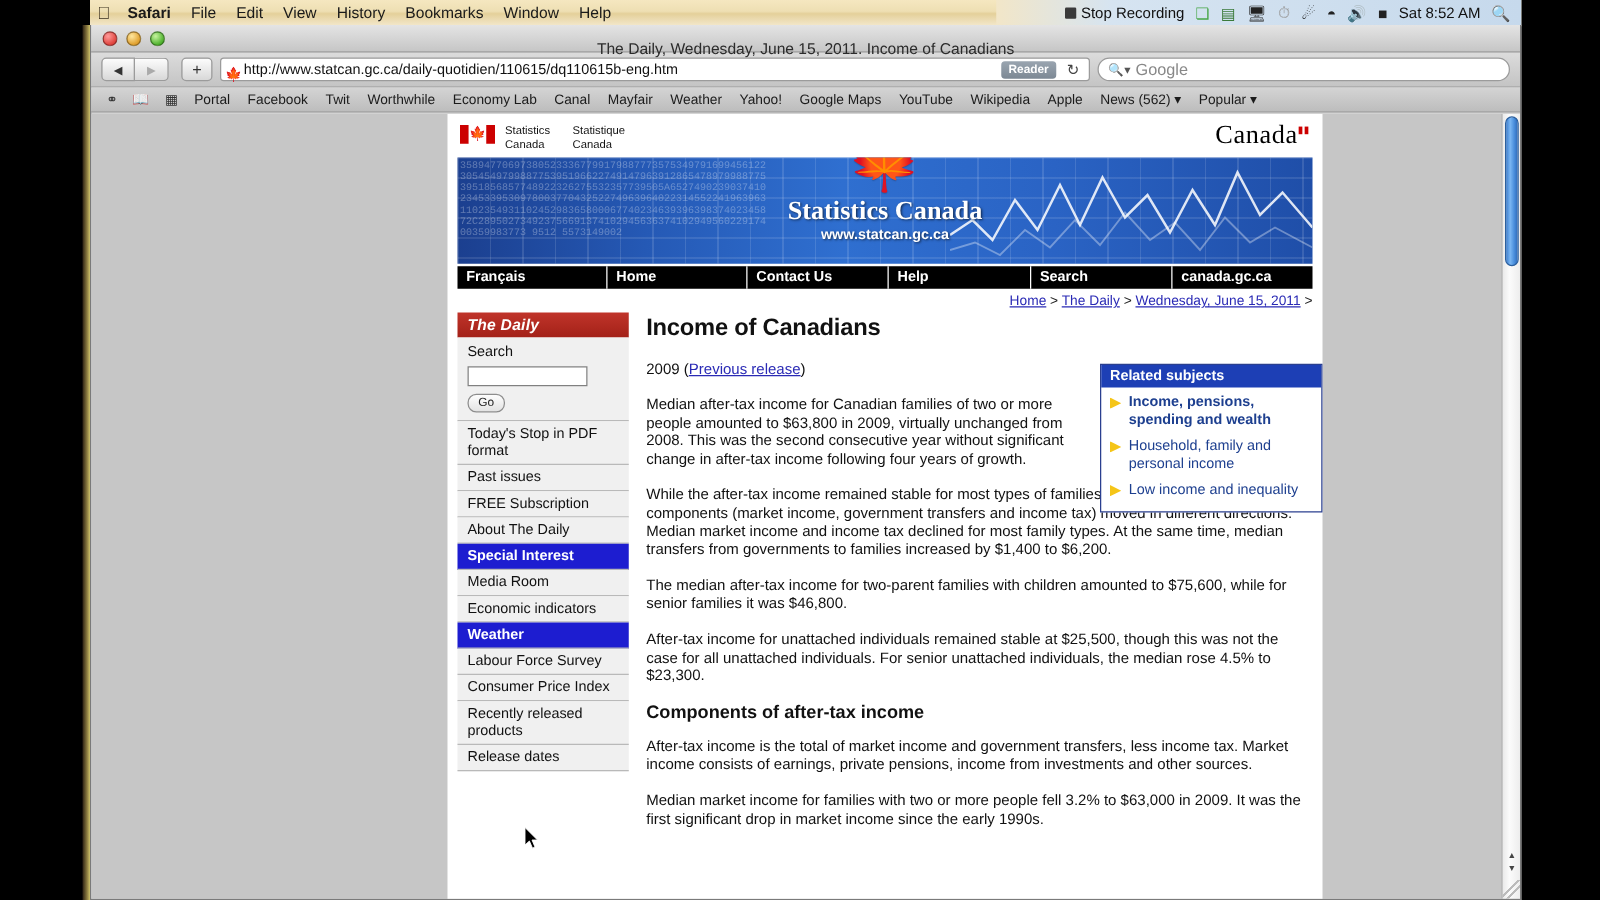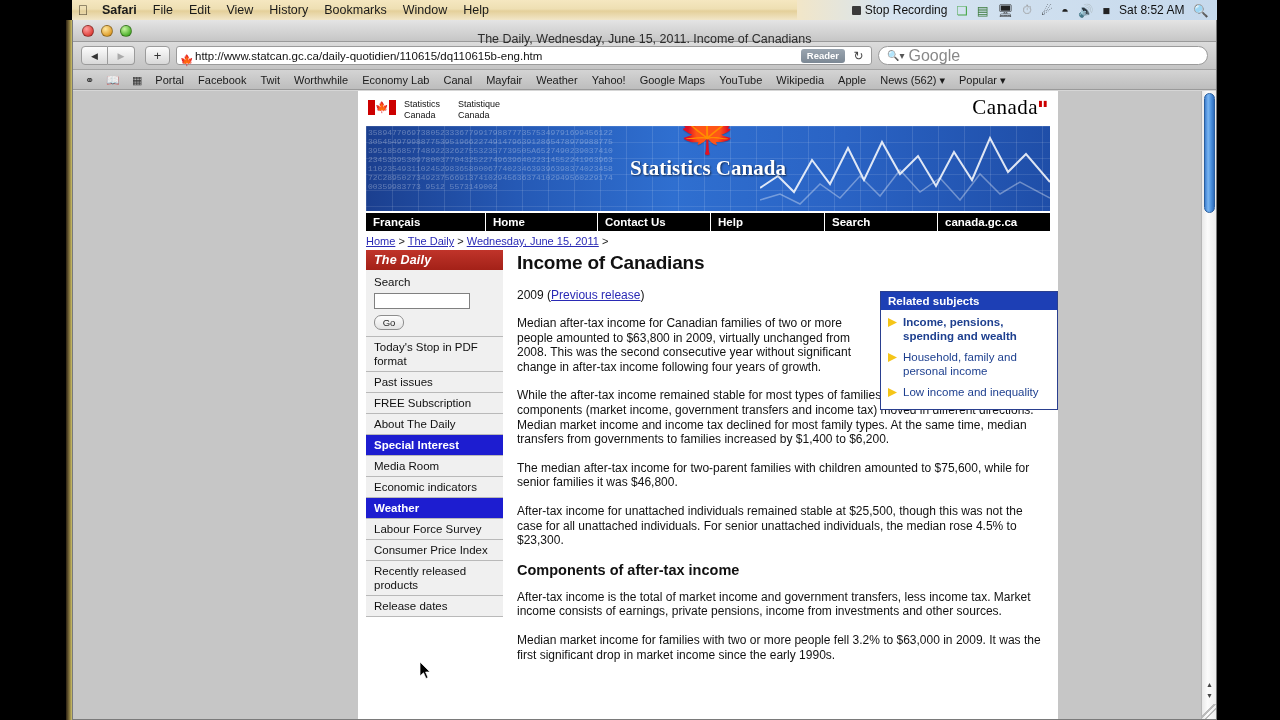--- a/index.html
+++ b/index.html
@@ -125,21 +125,21 @@
   .reloadbtn {
     position: absolute; right: 5px; top: 2px;
     width: 15px; text-align: center; font-size: 12px; color: #444; line-height: 14px;
   }
   .searchfield {
     width: 330px; height: 19px; background: #fff;
     border: 1px solid #9b9b9b; border-radius: 10px;
     display: flex; align-items: center; padding: 0 8px; gap: 4px;
   }
   .searchfield .mag { font-size: 10px; color: #555; }
-  .searchfield .ph { font-size: 16px; color: #888; }
+  .searchfield .ph { font-size: 13px; color: #888; }
 
   #bookmarkbar {
     height: 20px;
     background: linear-gradient(to bottom, #d4d4d4, #bdbdbd);
     border-bottom: 1px solid #9a9a9a;
     display: flex; align-items: center; padding: 0 6px; gap: 0;
   }
   .bm-icon { padding: 0 6px; font-size: 11px; color: #333; line-height: 20px; }
   .bm-item { padding: 0 7px; font-size: 11px; color: #1b1b1b; line-height: 20px; white-space: nowrap; }
 
@@ -229,21 +229,21 @@
     margin: 2px 8px 0 8px; height: 18px;
     background: #000; display: flex; align-items: stretch;
   }
   .sc-nav .cell {
     color: #fff; font-size: 11.5px; font-weight: bold;
     padding: 0 7px; line-height: 18px; border-right: 1px solid #fff;
     display: flex; align-items: center;
   }
   .sc-nav .cell:last-child { border-right: none; }
 
-  .breadcrumb { margin: 4px 8px 3px 8px; font-size: 11px; color: #222; }
+  .breadcrumb { margin: 4px 8px 3px 8px; font-size: 11px; color: #222; text-align: right; }
   .breadcrumb a { color: #2a2ab5; text-decoration: underline; }
 
   .sc-body { display: flex; align-items: flex-start; padding: 0 0 0 8px; }
 
   
   .sidebar { width: 137px; flex: none; }
   .sb-head {
     background: linear-gradient(to bottom, #c0342a, #a32118);
     color: #fff; font-style: italic; font-weight: bold; font-size: 12.5px;
     padding: 3px 8px; letter-spacing: 0.2px;
@@ -420,20 +420,21 @@
 
         <div class="sc-banner">
           <div class="grid"></div>
           <div class="digits">3589477069738052333677991798877735753497916994561223054549799887753951966227491479639128654789799887753951856857748922326275532357739505A652749023903741023453395309780037704325227496396402231455224196396311023549311024529836580006774023463939639837402345872C28950273492375669137410294563637410294956022917400359983773 9512 5573149002</div>
           <svg class="zigzag" viewBox="0 0 290 85" preserveAspectRatio="none">
             <polyline points="0,62 18,50 34,66 52,34 70,58 88,22 104,54 122,16 140,48 158,30 176,60 194,26 212,54 230,12 248,46 266,28 290,56" fill="none" stroke="rgba(255,255,255,0.85)" stroke-width="2"></polyline>
             <polyline points="0,74 20,68 40,78 60,58 80,72 100,50 120,70 140,44 160,66 180,52 200,74 220,48 240,68 260,56 290,72" fill="none" stroke="rgba(255,255,255,0.35)" stroke-width="1.5"></polyline>
           </svg>
           <div class="sc-leaf">🍁</div>
           <div class="sc-title">Statistics Canada</div>
+          <div class="sc-url">www.statcan.gc.ca</div>
         </div>
 
         <div class="sc-nav">
           <div class="cell" style="width:120px">Français</div>
           <div class="cell" style="width:112px">Home</div>
           <div class="cell" style="width:113px">Contact Us</div>
           <div class="cell" style="width:114px">Help</div>
           <div class="cell" style="width:113px">Search</div>
           <div class="cell" style="flex:1">canada.gc.ca</div>
         </div>

